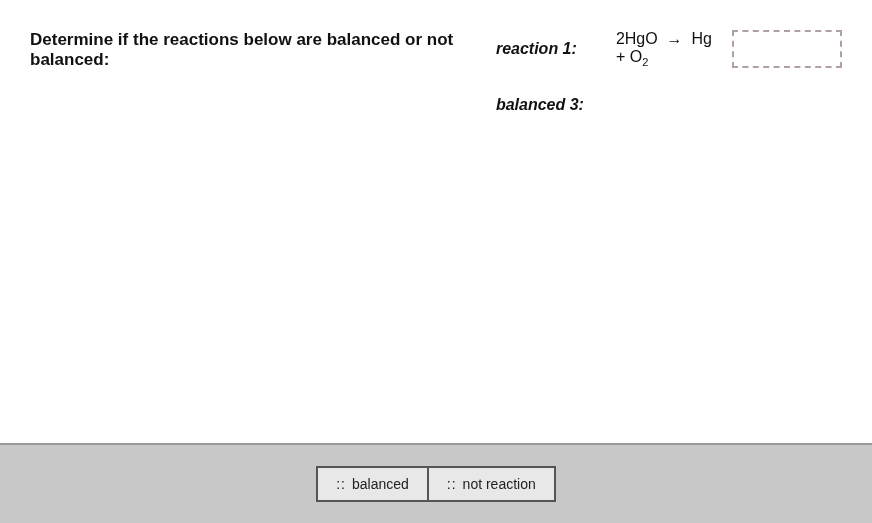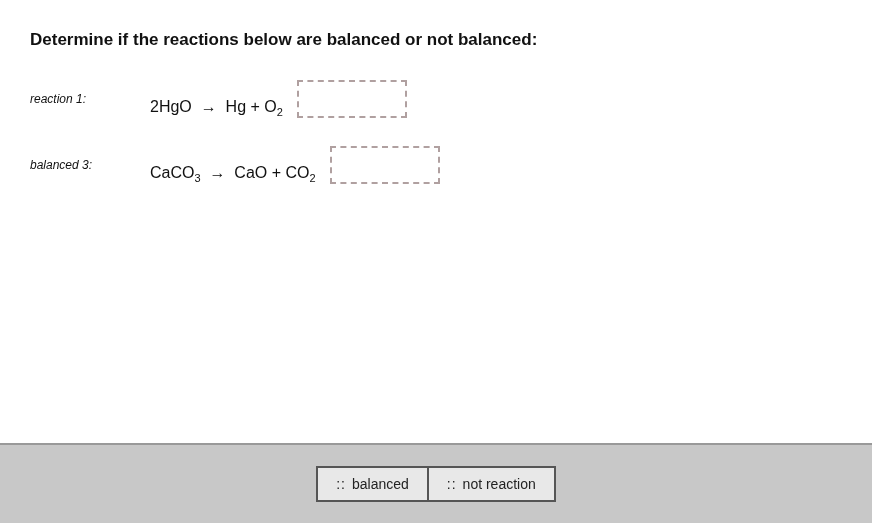--- a/index.html
+++ b/index.html
@@ -15,21 +15,20 @@
       font-family: Arial, sans-serif;
       display: flex;
       flex-direction: column;
     }
 
     .main-content {
       flex: 1;
       background: #ffffff;
       padding: 30px 30px 12px 30px;
       display: flex;
-      flex-direction: column;
     }
 
     .instruction {
       font-size: 17px;
       font-weight: bold;
       margin-bottom: 30px;
       color: #111;
     }
 
     .reactions-container {
@@ -38,22 +37,22 @@
       gap: 28px;
     }
 
     .reaction-row {
       display: flex;
       align-items: center;
       gap: 0;
     }
 
     .reaction-label {
-      font-size: 12px;
-      font-weight: normal;
+      font-size: 16px;
+      font-weight: bold;
       font-style: italic;
       color: #111;
       width: 120px;
       flex-shrink: 0;
     }
 
     .reaction-equation {
       font-size: 16px;
       color: #111;
       display: flex;
@@ -122,24 +121,20 @@
       <div class="reaction-label">reaction 1:</div>
       <div class="reaction-equation">
         <span>2HgO &nbsp;→&nbsp; Hg + O<sub>2</sub></span>
         <div class="answer-box"></div>
       </div>
     </div>
 
 
     <div class="reaction-row">
       <div class="reaction-label">balanced 3:</div>
-      <div class="reaction-equation">
-        <span>CaCO<sub>3</sub> &nbsp;→&nbsp; CaO + CO<sub>2</sub></span>
-        <div class="answer-box"></div>
-      </div>
     </div>
 
   </div>
 </div>
 
 <div class="bottom-bar">
   <button class="answer-btn">
     <span class="btn-dots">::</span>
     <span>balanced</span>
   </button>

